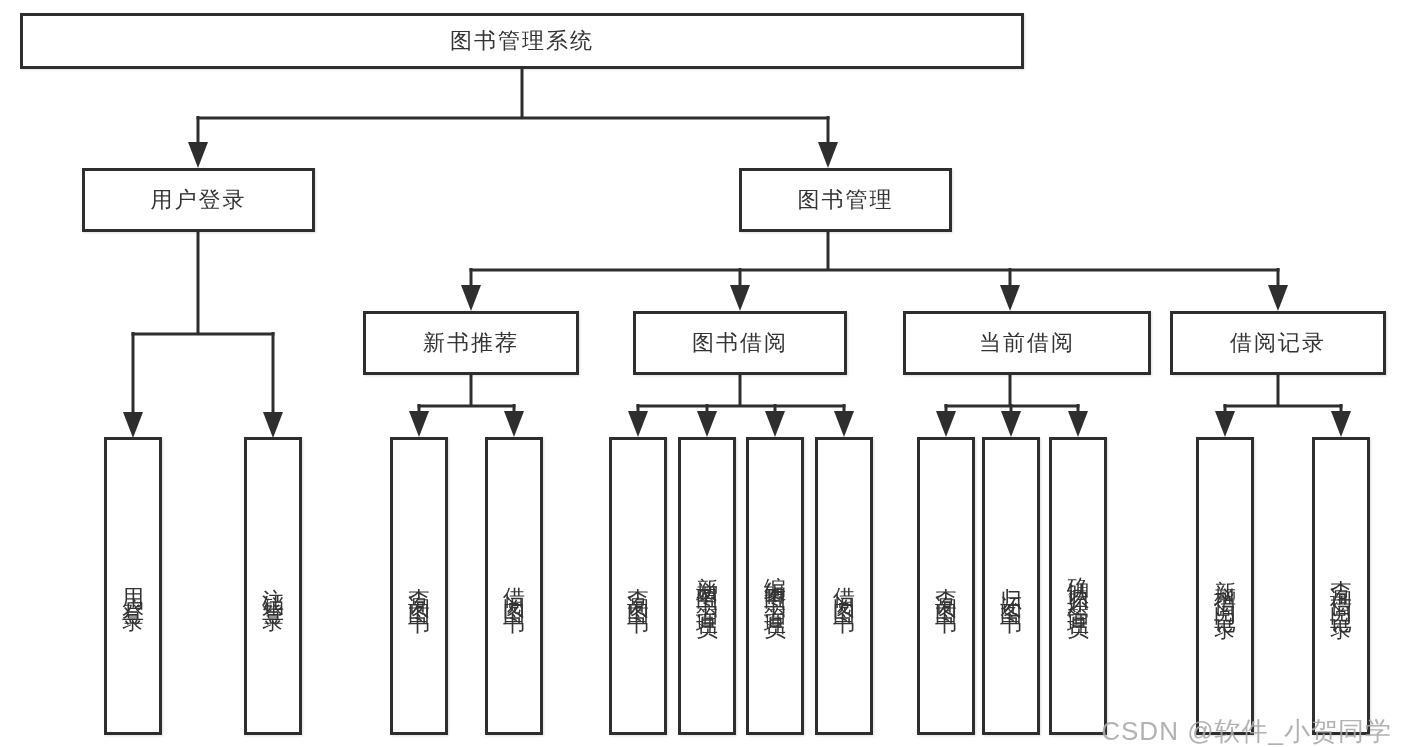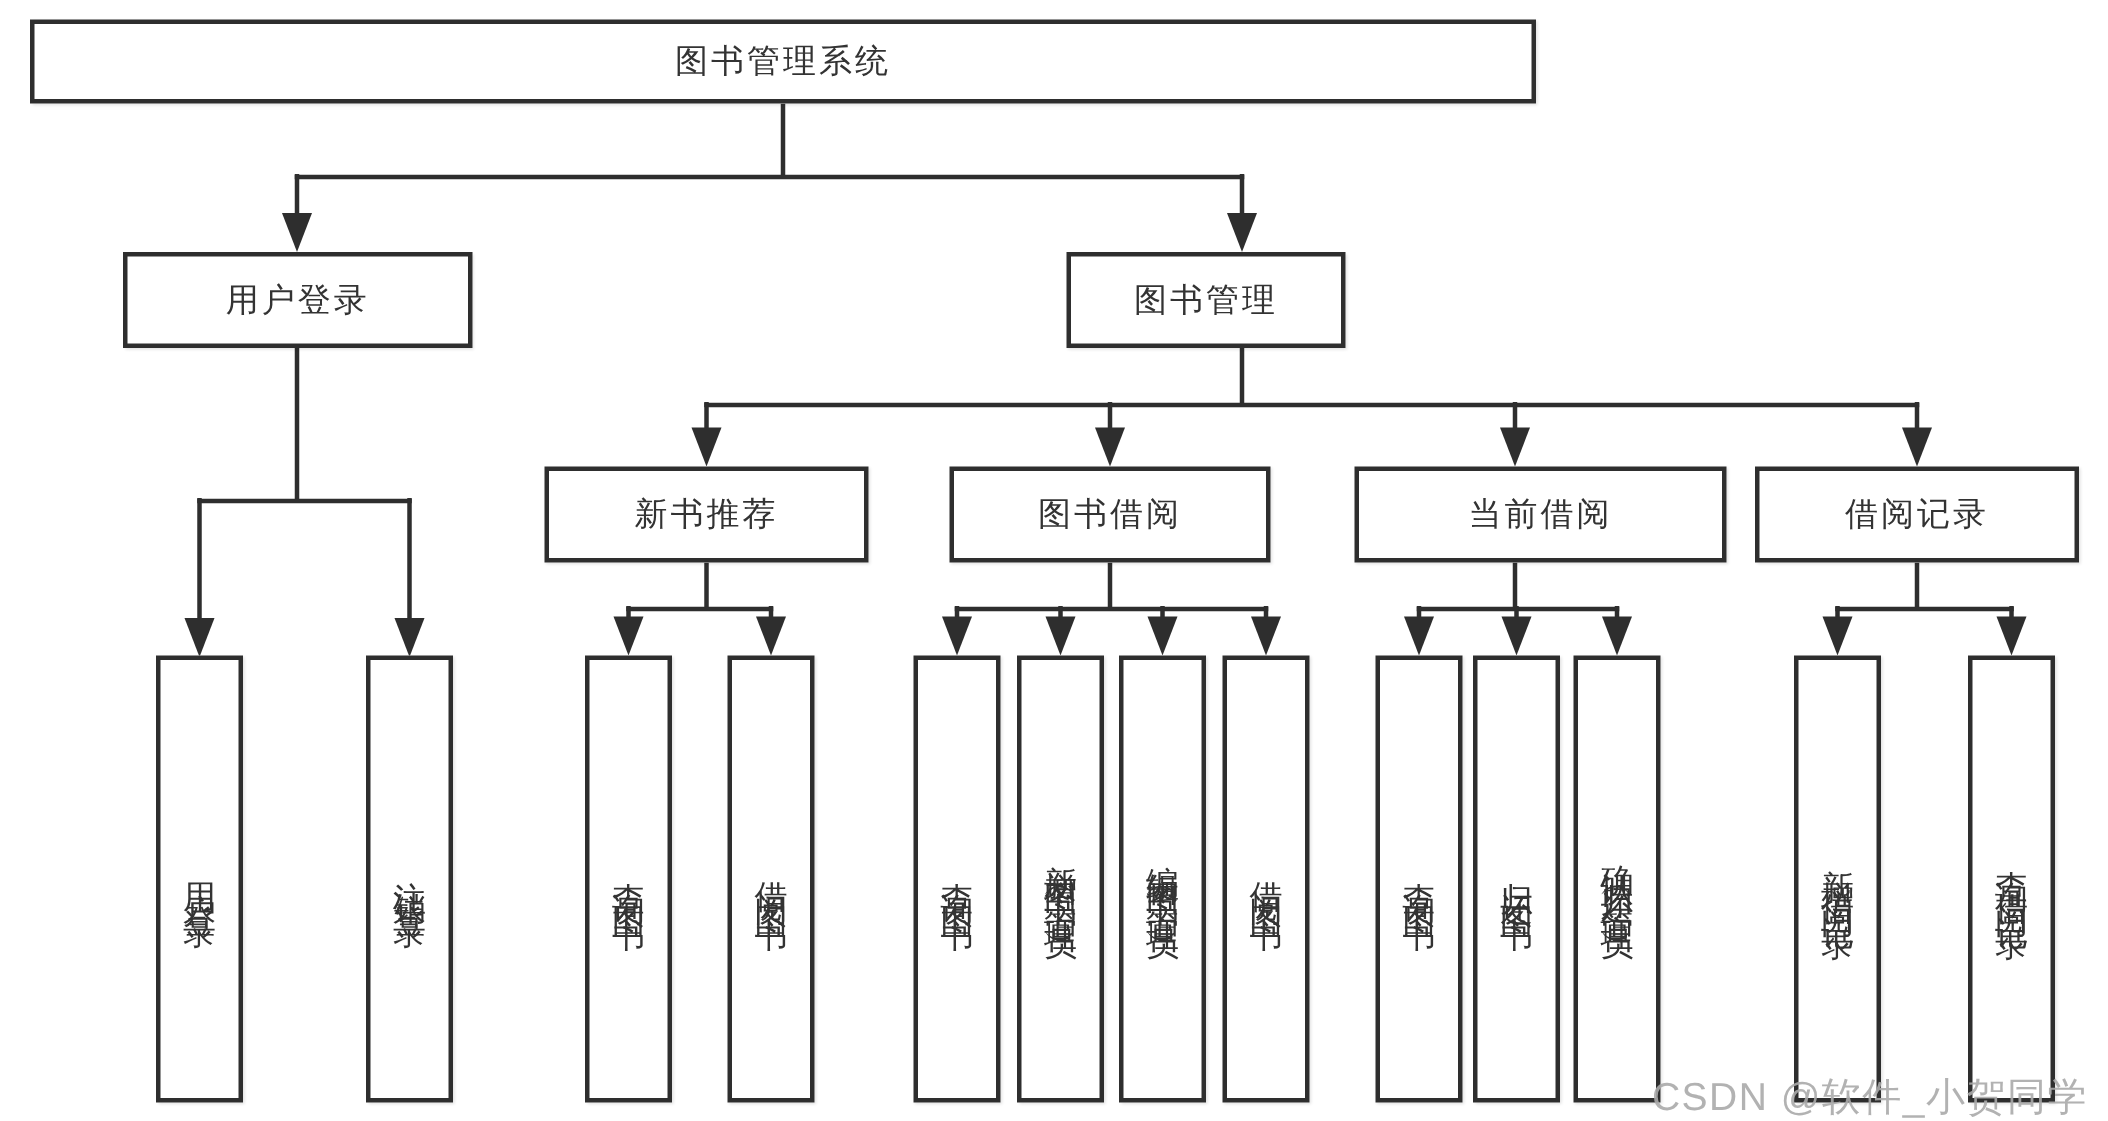--- a/index.html
+++ b/index.html
@@ -116,21 +116,21 @@
     </g>
   </svg>
 
   <div class="box box-h" style="left:20px;top:13px;width:1004px;height:56px">
     <span>图书管理系统</span>
   </div>
 
   <div class="box box-h" style="left:82px;top:168px;width:233px;height:64px">
     <span>用户登录</span>
   </div>
-  <div class="box box-h" style="left:711px;top:168px;width:186px;height:64px">
+  <div class="box box-h" style="left:739px;top:168px;width:213px;height:64px">
     <span>图书管理</span>
   </div>
 
   <div class="box box-h" style="left:363px;top:311px;width:216px;height:64px">
     <span>新书推荐</span>
   </div>
   <div class="box box-h" style="left:633px;top:311px;width:214px;height:64px">
     <span>图书借阅</span>
   </div>
   <div class="box box-h" style="left:903px;top:311px;width:248px;height:64px">

